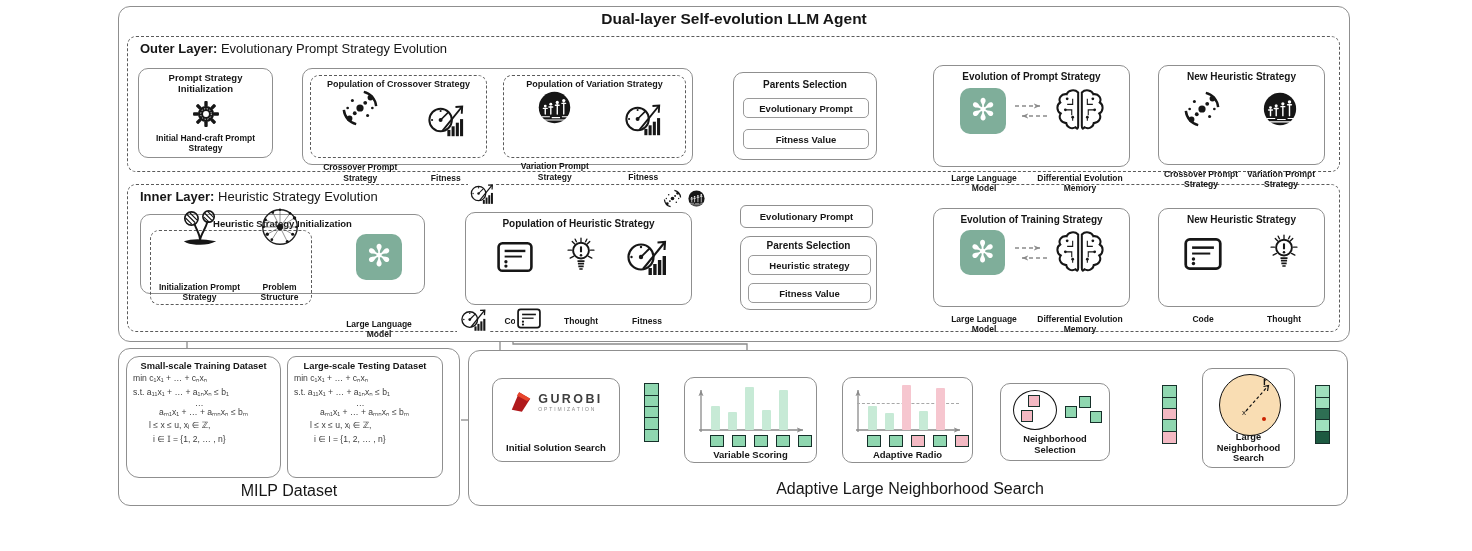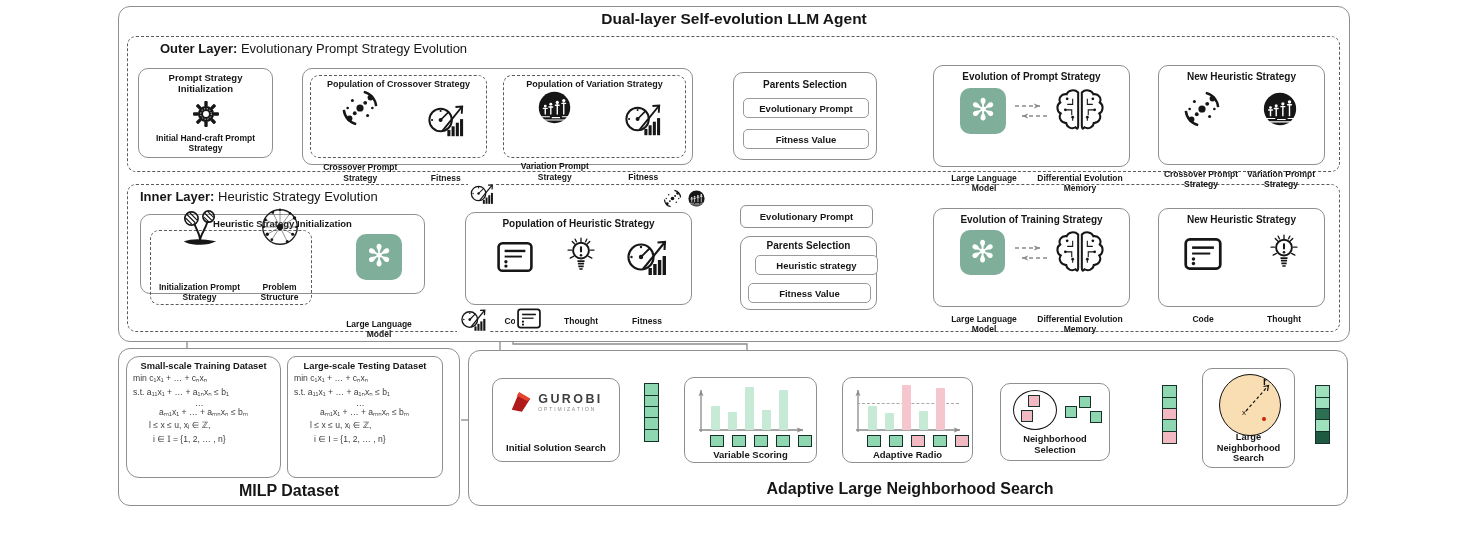--- a/index.html
+++ b/index.html
@@ -21,21 +21,21 @@
   .csqrow .sq{width:12px;height:10px;margin-top:0;border-width:1.6px;}
   .bars{position:absolute;display:flex;align-items:flex-end;gap:8px;}
   .bars .bar{width:9px;border-radius:1px;}
   .cap{position:absolute;left:0;right:0;text-align:center;font-size:9.5px;font-weight:700;}
   .formula{font-size:8.6px;color:#3c3c3c;line-height:1.62;white-space:nowrap;}
   .f-ind{padding-left:26px;}
   .f-dots{padding-left:62px;line-height:0.7;}
   .f-i5{padding-left:16px;}
   .f-i6{padding-left:20px;}
   .smicon{position:absolute;background:#fff;display:flex;align-items:center;justify-content:center;z-index:6;}
-  .biglabel{position:absolute;text-align:center;font-weight:700;font-size:16px;}
+  .biglabel{position:absolute;text-align:center;font-weight:400;font-size:16px;}
   svg.conn{position:absolute;left:0;top:0;z-index:1;pointer-events:none;}
   .box,.dashed{z-index:3;}
   .layerlabel{position:absolute;z-index:4;font-size:13px;background:transparent;}
   .layerlabel b{font-weight:700;}
   .thresh{position:absolute;border-top:1.3px dashed #a8a8a8;}
 </style>
 </head>
 <body>
 
 <div id="canvas">
@@ -218,21 +218,21 @@
       <path d="M1297,420 L1310,420" marker-end="url(#mA)"></path>
       <path d="M1322,448 L1322,478 L650,478 L650,451" marker-end="url(#mA)"></path>
       <path d="M902,478 L902,466" marker-end="url(#mA)"></path>
     </g>
   </svg>
 
   <div class="box" style="left:118px;top:6px;width:1232px;height:336px;border-radius:12px;z-index:2;"></div>
   <div class="abs" style="left:118px;top:10px;width:1232px;text-align:center;font-size:15.5px;font-weight:700;z-index:4;">Dual-layer Self-evolution LLM Agent</div>
 
   <div class="dashed" style="left:127px;top:36px;width:1213px;height:136px;z-index:2;"></div>
-  <div class="layerlabel" style="left:140px;top:41px;margin-left:20px;">
+  <div class="layerlabel" style="left:140px;top:41px;">
     <b>Outer Layer:</b><span> Evolutionary Prompt Strategy Evolution</span>
   </div>
 
   <div class="box col" style="left:138px;top:68px;width:135px;height:90px;justify-content:space-between;padding:4px 4px;">
     <div class="ttl" style="width:110px;margin:0 auto;">Prompt Strategy Initialization</div>
     <svg width="28" height="28">
         <use href="#i-gear"></use>
       </svg>
     <div class="lbl" style="width:104px;margin:0 auto;">Initial Hand-craft Prompt Strategy</div>
   </div>
@@ -351,21 +351,21 @@
     <div class="lbl" style="position:absolute;left:88px;top:68px;width:54px;">Thought</div>
     <div class="lbl" style="position:absolute;left:154px;top:68px;width:54px;">Fitness</div>
   </div>
 
   <div class="box ctr" style="left:740px;top:205px;width:133px;height:23px;border-radius:6px;font-size:9.5px;font-weight:700;">
     <span>Evolutionary Prompt</span>
   </div>
 
   <div class="box" style="left:740px;top:236px;width:137px;height:74px;">
     <div class="ttl" style="margin-top:3px;font-size:10px;">Parents Selection</div>
-    <div class="opt" style="position:absolute;left:7px;top:18px;width:123px;margin-left:7px;">Heuristic strategy</div>
+    <div class="opt" style="position:absolute;left:7px;top:18px;width:123px;">Heuristic strategy</div>
     <div class="opt" style="position:absolute;left:7px;top:46px;width:123px;">Fitness Value</div>
   </div>
 
   <div class="box" style="left:933px;top:208px;width:197px;height:99px;">
     <div class="ttl" style="margin-top:5px;font-size:10px;">Evolution of Training Strategy</div>
     <div class="llm" style="position:absolute;left:26px;top:21px;width:45px;height:45px;">
         <span class="knot">✻</span>
       </div>
     <svg width="38" height="24" style="position:absolute;left:78px;top:32px;">
       <path d="M3 7 H28" stroke="#8a8a8a" stroke-width="1.4" stroke-dasharray="4 3" fill="none" marker-end="url(#mA)"></path>

